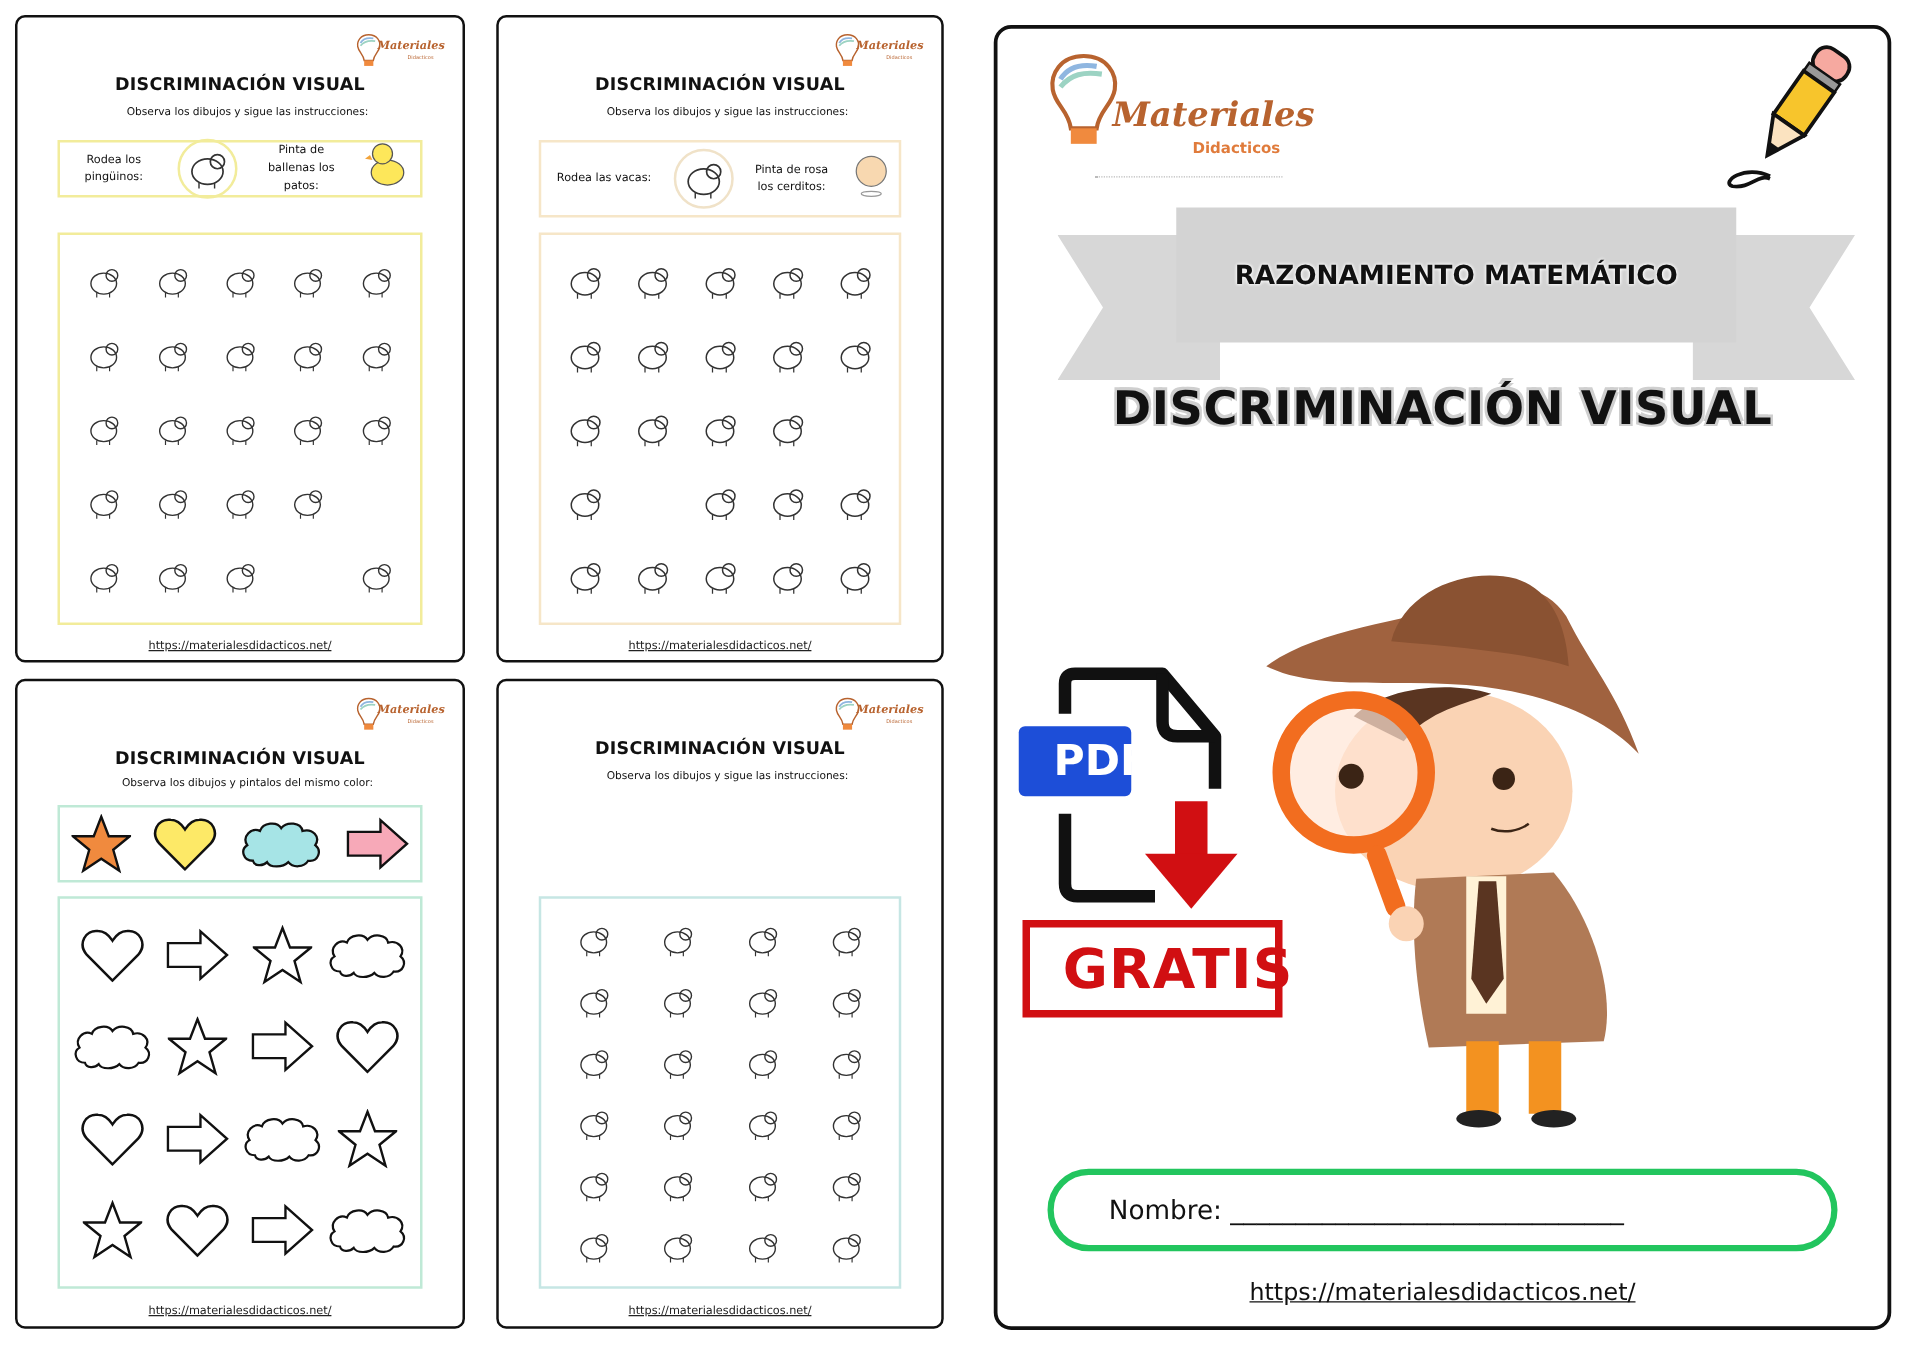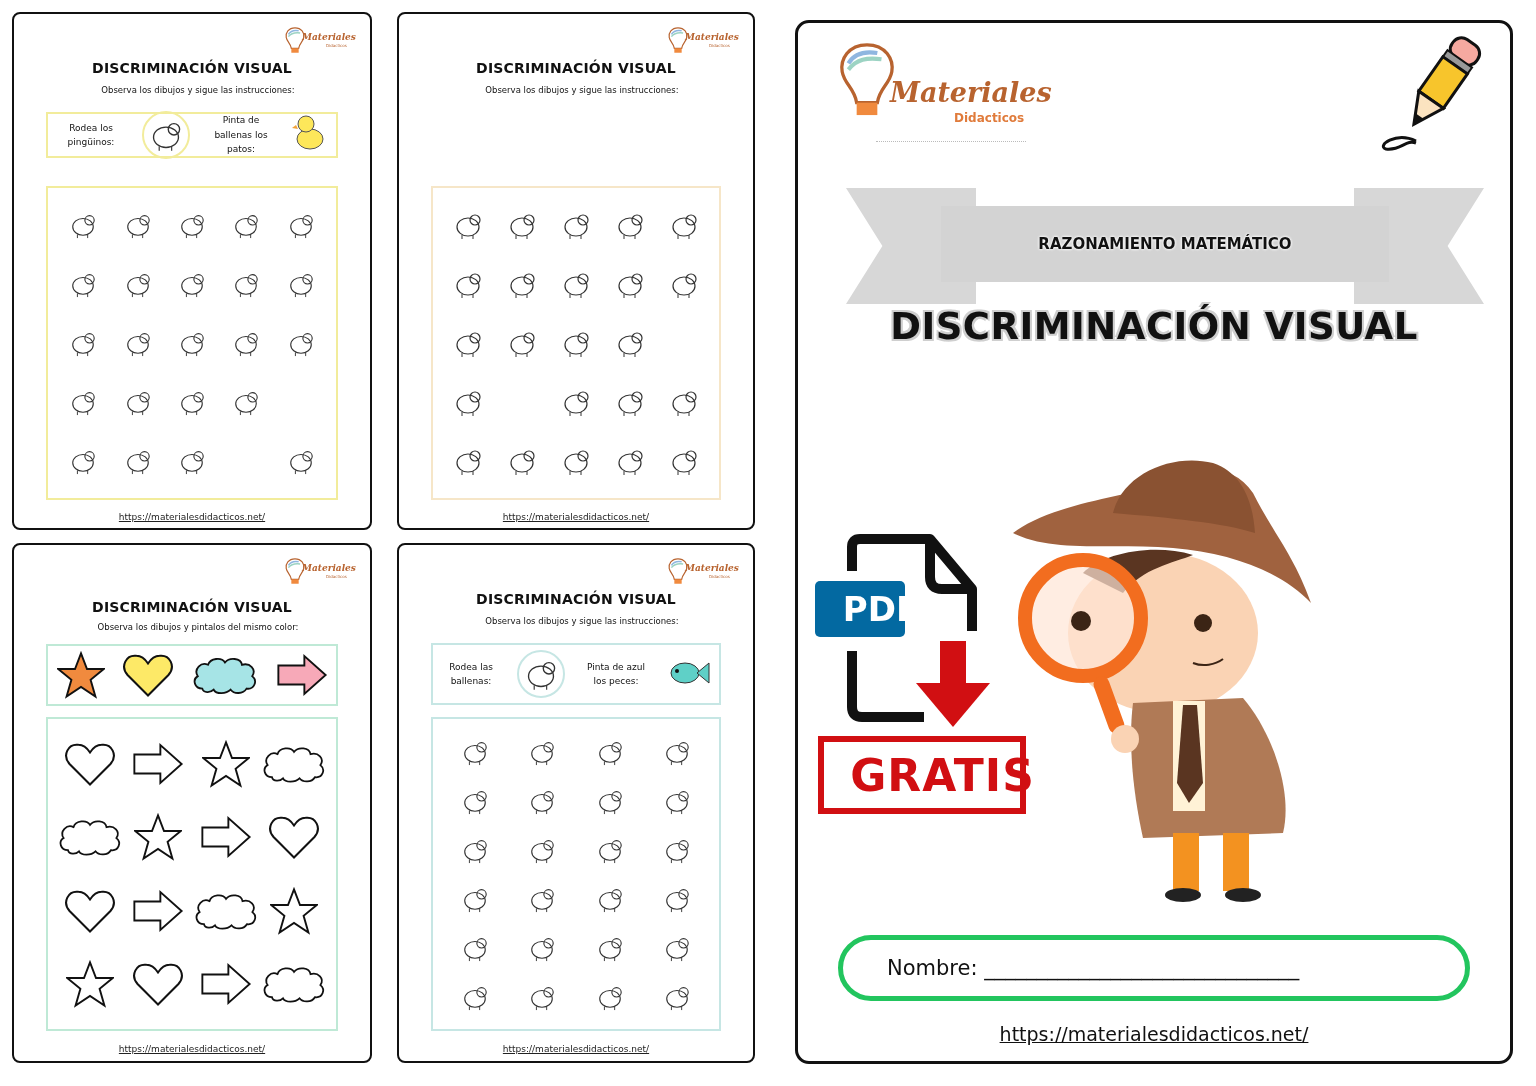--- a/index.html
+++ b/index.html
@@ -10,27 +10,27 @@
   .logo-small .sub { position: absolute; left: 42px; top: 21px; font-size: 4px; color: #b8632f; }
   .sheet-title { position: absolute; left: 0; right: 0; text-align: center; font-weight: bold; font-size: 14px; letter-spacing: 0.2px; }
   .sheet-sub { position: absolute; left: 12px; right: 0; text-align: center; font-size: 8.5px; }
   .instr { position: absolute; left: 32px; right: 32px; border: 2px solid; display: flex; align-items: center; justify-content: space-around; font-size: 9px; text-align: center; line-height: 1.6; }
   .instr .circ { width: 48px; height: 48px; border-radius: 50%; border: 2px solid; display:flex; align-items:center; justify-content:center; }
   .grid { position: absolute; left: 32px; right: 32px; border: 2px solid; }
   .sheet-url { position: absolute; left: 0; right: 0; text-align: center; font-size: 9px; text-decoration: underline; color: #222; }
   .shapes { display: grid; grid-template-columns: repeat(4, 1fr); grid-template-rows: repeat(4, 1fr); height: 100%; align-items: center; justify-items: center; padding: 8px; }
   .big { position: absolute; left: 795px; top: 20px; width: 718px; height: 1044px; border: 3px solid #111; border-radius: 14px; background: #fff; }
   .ribbon-tail { position: absolute; top: 165px; height: 116px; background: #d7d7d7; }
-  .ribbon-main { position: absolute; left: 143px; top: 143px; width: 448px; height: 76px; background: #d3d3d3; display: flex; align-items: center; justify-content: center; font-weight: bold; font-size: 15px; color: #111; text-shadow: 0 0 3px #fff, 0 0 3px #fff; margin-top: 40px; }
+  .ribbon-main { position: absolute; left: 143px; top: 143px; width: 448px; height: 108px; background: #d3d3d3; display: flex; align-items: center; justify-content: center; font-weight: bold; font-size: 21px; color: #111; text-shadow: 0 0 3px #fff, 0 0 3px #fff; }
   .main-title { position: absolute; left: 0; right: 0; top: 282px; text-align: center; font-weight: bold; font-size: 37px; letter-spacing: 0.5px; color: #111; text-shadow: 2px 2px 0 #cfcfcf, -2px -2px 0 #cfcfcf, 2px -2px 0 #cfcfcf, -2px 2px 0 #cfcfcf; }
   .main-sub { position: absolute; left: 0; right: 0; top: 337px; text-align: center; font-weight: bold; font-size: 20px; }
   .name-box { position: absolute; left: 40px; top: 912px; width: 632px; height: 66px; border: 5px solid #22c55e; border-radius: 33px; display: flex; align-items: center; padding-left: 44px; font-size: 21px; }
   .big-url { position: absolute; left: 0; right: 0; top: 1000px; text-align: center; font-size: 19px; text-decoration: underline; }
   .gratis { position: absolute; left: 20px; top: 713px; width: 208px; height: 78px; border: 6px solid #d10f12; display: flex; align-items: center; justify-content: center; color: #d10f12; font-weight: bold; font-size: 44px; letter-spacing: 1px; padding-left: 41px; }
-  .pdf-tag { position: absolute; left: 17px; top: 558px; width: 90px; height: 56px; background: #0369a1; border-radius: 5px; color: #fff; font-weight: bold; font-size: 34px; display: flex; align-items: center; justify-content: center; padding-left: 42px; }
+  .pdf-tag { position: absolute; left: 17px; top: 558px; width: 90px; height: 56px; background: #1d4ed8; border-radius: 5px; color: #fff; font-weight: bold; font-size: 34px; display: flex; align-items: center; justify-content: center; padding-left: 42px; }
 </style>
 </head>
 <body>
 
 <svg width="0" height="0" style="position:absolute">
   <defs>
     <symbol id="s-heart" viewBox="0 0 40 36">
         <path d="M20 34 L4 18 C-2 11 3 2 11 3 C15 3 18 6 20 9 C22 6 25 3 29 3 C37 2 42 11 36 18 Z" stroke="#111" stroke-width="1.6" fill="currentColor"></path>
       </symbol>
     <symbol id="s-star" viewBox="0 0 40 40">
@@ -162,20 +162,33 @@
 <div class="sheet" style="left:397px; top:12px; width:358px; height:518px;">
   <div class="logo-small">
       <svg width="22" height="30" style="position:absolute;left:0;top:4px">
         <use href="#s-bulb"></use>
       </svg>
       <span class="txt">Materiales</span>
       <span class="sub">Didacticos</span>
     </div>
   <div class="sheet-title" style="top:46px">DISCRIMINACIÓN VISUAL</div>
   <div class="sheet-sub" style="top:71px">Observa los dibujos y sigue las instrucciones:</div>
+  <div class="instr" style="top:98px; height:62px; border-color:#f6e6c8">
+    <span style="width:90px">Rodea las vacas:</span>
+    <span class="circ" style="border-color:#f0e2c8">
+        <svg width="34" height="34">
+          <use href="#s-animal"></use>
+        </svg>
+      </span>
+    <span style="width:72px">Pinta de rosa los cerditos:</span>
+    <span><svg width="34" height="38" viewBox="0 0 34 38">
+          <circle cx="17" cy="16" r="12" fill="#f8d8b0" stroke="#777"></circle>
+          <ellipse cx="17" cy="34" rx="8" ry="2" fill="none" stroke="#999"></ellipse>
+        </svg></span>
+  </div>
   <div class="grid" style="top:172px; height:314px; border-color:#f6e6c8">
     <div class="shapes" style="grid-template-columns:repeat(5,1fr); grid-template-rows:repeat(5,1fr)">
       <svg width="34" height="30">
           <use href="#s-animal"></use>
         </svg>
         <svg width="34" height="30">
           <use href="#s-animal"></use>
         </svg>
         <svg width="34" height="30">
           <use href="#s-animal"></use>
@@ -329,34 +342,20 @@
 <div class="sheet" style="left:397px; top:543px; width:358px; height:520px;">
   <div class="logo-small">
       <svg width="22" height="30" style="position:absolute;left:0;top:4px">
         <use href="#s-bulb"></use>
       </svg>
       <span class="txt">Materiales</span>
       <span class="sub">Didacticos</span>
     </div>
   <div class="sheet-title" style="top:46px">DISCRIMINACIÓN VISUAL</div>
   <div class="sheet-sub" style="top:71px">Observa los dibujos y sigue las instrucciones:</div>
-  <div class="instr" style="top:98px; height:62px; border-color:#c6e6e4">
-    <span style="width:60px">Rodea las ballenas:</span>
-    <span class="circ" style="border-color:#c6e6e4">
-        <svg width="34" height="34">
-          <use href="#s-animal"></use>
-        </svg>
-      </span>
-    <span style="width:70px">Pinta de azul los peces:</span>
-    <span><svg width="44" height="34" viewBox="0 0 44 34">
-          <ellipse cx="18" cy="18" rx="14" ry="10" fill="#5fd0c7" stroke="#333"></ellipse>
-          <path d="M30 18 L42 8 L42 28 Z" fill="#5fd0c7" stroke="#333"></path>
-          <circle cx="10" cy="16" r="2" fill="#111"></circle>
-        </svg></span>
-  </div>
   <div class="grid" style="top:172px; height:314px; border-color:#c6e6e4">
     <div class="shapes" style="grid-template-columns:repeat(4,1fr); grid-template-rows:repeat(6,1fr)">
       <svg width="36" height="28">
           <use href="#s-animal"></use>
         </svg>
         <svg width="36" height="28">
           <use href="#s-animal"></use>
         </svg>
         <svg width="36" height="28">
           <use href="#s-animal"></use>

